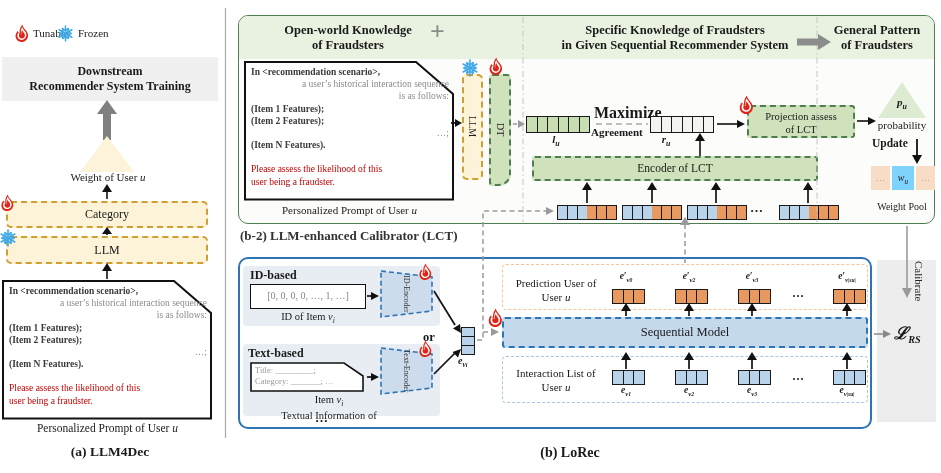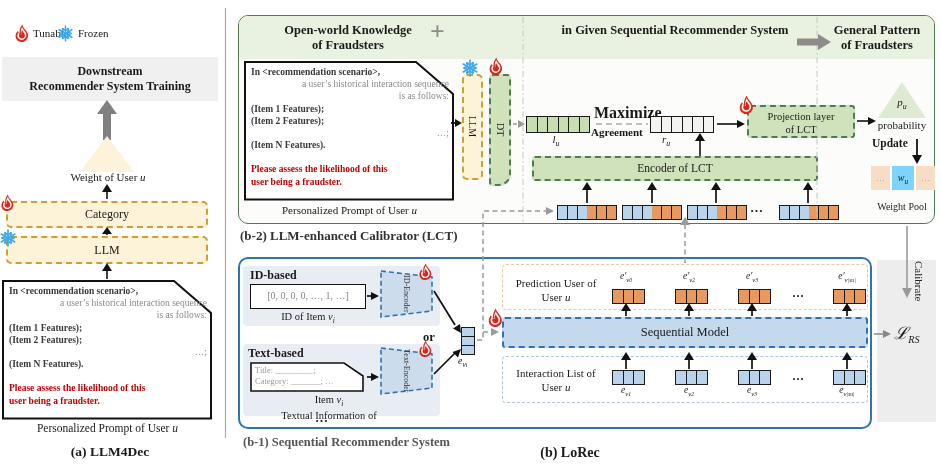--- a/index.html
+++ b/index.html
@@ -5,41 +5,41 @@
   html,body{margin:0;padding:0;background:#fff;}
   #fig{position:relative;width:941px;height:473px;background:#fff;overflow:hidden;
        font-family:"Liberation Serif","DejaVu Serif",serif;color:#1a1a1a;}
   .abs{position:absolute;}
   .ctr{text-align:center;}
   .bold{font-weight:bold;}
   
   .pline{font-size:9.5px;line-height:12.2px;white-space:nowrap;}
   .pb{font-weight:bold;color:#3a3a3a;}
   .pg{color:#8a8a8a;text-align:right;}
-  .pr{font-weight:bold;color:#c00000;}
+  .pr{font-weight:normal;color:#c00000;}
   
   .dash-orange{background:#fdf3d8;border:2px dashed #cf9f2f;border-radius:5px;box-sizing:border-box;}
   .dash-green{background:#cfe2bb;border:2px dashed #4f7d52;border-radius:3px;box-sizing:border-box;}
   
   .vec{display:flex;border:1.5px solid #1a1a1a;background:#fff;box-sizing:border-box;}
   .vec .cell{border-right:1.3px solid #1a1a1a;}
   .vec .cell:last-child{border-right:none;}
   .vec-v{flex-direction:column;}
   .vec-v .cell{border-right:none;border-bottom:1.3px solid #1a1a1a;}
   .vec-v .cell:last-child{border-bottom:none;}
   .vg .cell{width:9.5px;height:15px;background:#c8deb2;}
   .vw .cell{width:9.5px;height:15px;background:#f3f3ef;}
   .vm .cell{width:9px;height:13px;}
   .cblue{background:#b9d3ea;}
   .corange{background:#e8995f;}
   .vp .cell{width:9.5px;height:12.5px;background:#e8995f;}
   .vi .cell{width:9.5px;height:12.5px;background:#b9d3ea;}
   .vv .cell{width:12px;height:8px;background:#b9d3ea;}
   
-  .mlbl{font-style:italic;font-weight:normal;}
+  .mlbl{font-style:italic;font-weight:bold;}
   .mlbl sub{font-size:0.72em;}
   .mlbl .ss{font-size:0.82em;}
   .vtext{writing-mode:vertical-rl;text-align:center;}
   .hdr{font-weight:bold;font-size:12.5px;line-height:14.5px;text-align:center;color:#1a1a1a;}
   .dots{font-weight:bold;letter-spacing:1px;}
 </style>
 </head>
 <body>
 
 <svg width="0" height="0" style="position:absolute">
@@ -131,20 +131,21 @@
   <div class="abs" style="left:238px;top:15px;width:697px;height:209px;border:1.6px solid #4f7d52;border-radius:10px;background:#fcfdfb;box-sizing:border-box;">
     <div class="abs" style="left:0;top:0;width:100%;height:43px;background:#e9f2e0;border-radius:9px 9px 0 0;"></div>
   </div>
 
   <div class="abs hdr" style="left:248px;top:23px;width:200px">
     <div>Open-world Knowledge</div>
       <div>of Fraudsters</div>
   </div>
   <div class="abs" style="left:430px;top:17px;font-size:26px;font-weight:bold;color:#8c8c8c;">+</div>
   <div class="abs hdr" style="left:530px;top:23px;width:290px">
+    <div>Specific Knowledge of Fraudsters</div>
       <div>in Given Sequential Recommender System</div>
   </div>
   <div class="abs hdr" style="left:822px;top:23px;width:110px">
     <div>General Pattern</div>
       <div>of Fraudsters</div>
   </div>
 
   <div class="abs" style="left:244px;top:61px;width:211px;height:140px">
     <svg class="abs" style="left:0;top:0" width="211" height="140">
       <path d="M1 1 H172 L209 33 V138.5 H1 Z" fill="#ffffff" stroke="#111111" stroke-width="2"></path>
@@ -198,21 +199,21 @@
       <span class="cell"></span>
       <span class="cell"></span>
       <span class="cell"></span>
       <span class="cell"></span>
     </div>
   <div class="abs ctr" style="left:646px;top:133px;width:40px;font-size:11px">
     <span class="mlbl"><i>r</i><sub><i>u</i></sub></span>
   </div>
 
   <div class="abs dash-green ctr" style="left:747px;top:105px;width:108px;height:33px;">
-    <div style="font-size:10.5px;line-height:13px;margin-top:3px">Projection layer</div>
+    <div style="font-size:10.5px;line-height:13px;margin-top:3px">Projection assess</div>
     <div style="font-size:10.5px;line-height:13px">of LCT</div>
   </div>
   <svg class="abs" style="left:738px;top:95px" width="17" height="20">
       <use href="#flame"></use>
     </svg>
 
   <svg class="abs" style="left:876px;top:80px" width="52" height="40">
     <polygon points="26,2 2,38 50,38" fill="#dcebd2"></polygon>
   </svg>
   <div class="abs ctr" style="left:888px;top:96px;width:28px;font-size:11px">
@@ -406,21 +407,20 @@
     </div>
   <div class="abs ctr" style="left:732px;top:385px;width:40px;font-size:9.5px"><span class="mlbl"><i>e</i><sub><i>v</i><span class="ss">3</span></sub></span></div>
   <div class="abs dots" style="left:792px;top:369px;font-size:12px">…</div>
   <div class="abs vec vi" style="left:833px;top:370px">
       <span class="cell"></span>
       <span class="cell"></span>
       <span class="cell"></span>
     </div>
   <div class="abs ctr" style="left:827px;top:385px;width:40px;font-size:9.5px"><span class="mlbl"><i>e</i><sub><i>v</i><span class="ss">|su|</span></sub></span></div>
 
-  <div class="abs bold" style="left:243px;top:435px;font-size:12.5px;color:#555">(b-1) Sequential Recommender System</div>
   <div class="abs ctr bold" style="left:510px;top:445px;width:120px;font-size:14px">(b) LoRec</div>
 
   <svg class="abs" style="left:0;top:0;pointer-events:none;z-index:30" width="941" height="473">
 
     <line x1="225.5" y1="8" x2="225.5" y2="438" stroke="#aaaaaa" stroke-width="1.2"></line>
 
     <line x1="523" y1="17" x2="523" y2="222" stroke="#c4c4c4" stroke-width="1" stroke-dasharray="6 3 1.5 3"></line>
     <line x1="817" y1="17" x2="817" y2="222" stroke="#c4c4c4" stroke-width="1" stroke-dasharray="6 3 1.5 3"></line>
 
     <g>

